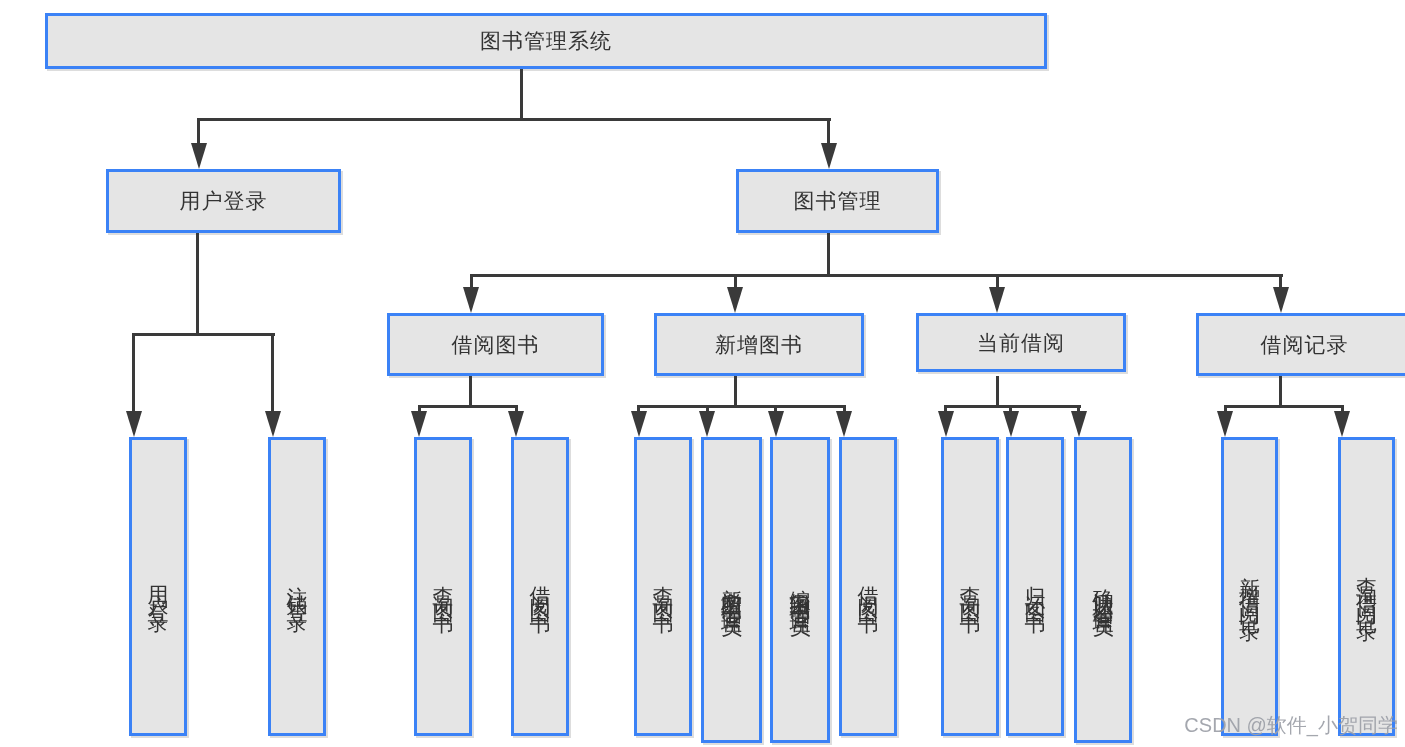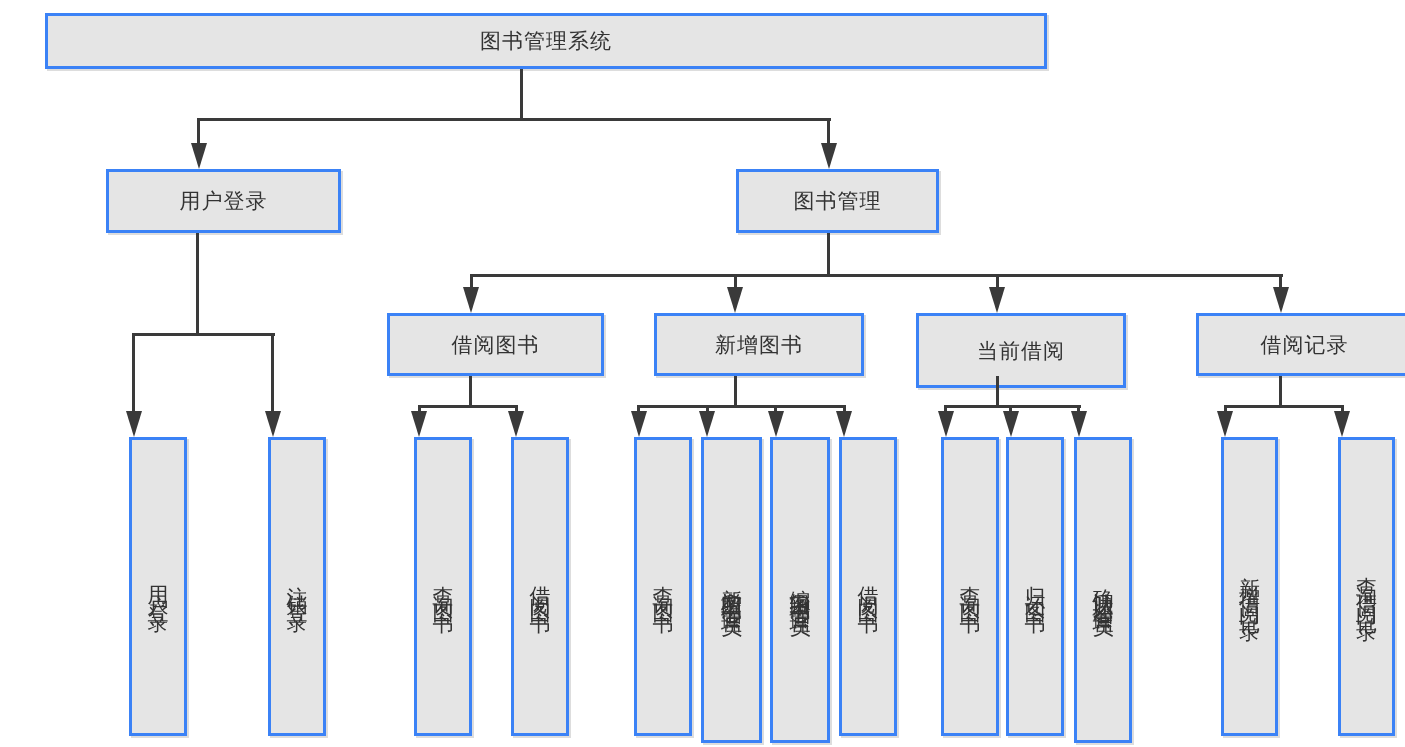--- a/index.html
+++ b/index.html
@@ -80,21 +80,21 @@
   <div class="arrow" style="left:463px;top:287px;"></div>
   <div class="vline" style="left:734px;top:274px;height:16px;"></div>
   <div class="arrow" style="left:727px;top:287px;"></div>
   <div class="vline" style="left:996px;top:274px;height:16px;"></div>
   <div class="arrow" style="left:989px;top:287px;"></div>
   <div class="vline" style="left:1279px;top:274px;height:16px;"></div>
   <div class="arrow" style="left:1273px;top:287px;"></div>
 
   <div class="box" style="left:363px;top:313px;width:217px;height:63px;">借阅图书</div>
   <div class="box" style="left:630px;top:313px;width:210px;height:63px;">新增图书</div>
-  <div class="box" style="left:892px;top:313px;width:210px;height:75px;">当前借阅</div>
+  <div class="box" style="left:892px;top:313px;width:210px;height:59px;">当前借阅</div>
   <div class="box" style="left:1172px;top:313px;width:217px;height:63px;">借阅记录</div>
 
   <div class="vline" style="left:469px;top:376px;height:31px;"></div>
   <div class="hline" style="left:418px;top:405px;width:100px;"></div>
   <div class="vline" style="left:418px;top:405px;height:12px;"></div>
   <div class="arrow" style="left:411px;top:411px;"></div>
   <div class="vline" style="left:515px;top:405px;height:12px;"></div>
   <div class="arrow" style="left:508px;top:411px;"></div>
 
   <div class="vline" style="left:734px;top:376px;height:31px;"></div>
@@ -135,14 +135,15 @@
   <div class="box vbox tight" style="left:746px;top:437px;width:60px;height:306px;">编辑图书（管理员）</div>
   <div class="box vbox" style="left:815px;top:437px;width:58px;height:299px;">借阅图书</div>
 
   <div class="box vbox" style="left:917px;top:437px;width:58px;height:299px;">查询图书</div>
   <div class="box vbox" style="left:982px;top:437px;width:58px;height:299px;">归还图书</div>
   <div class="box vbox tight" style="left:1050px;top:437px;width:58px;height:306px;">确认归还（管理员）</div>
 
   <div class="box vbox" style="left:1197px;top:437px;width:57px;height:299px;">新增借阅记录</div>
   <div class="box vbox" style="left:1314px;top:437px;width:57px;height:299px;">查询借阅记录</div>
 
+  <div class="watermark">CSDN @软件_小贺同学</div>
 
 </div>
 
 </body></html>

